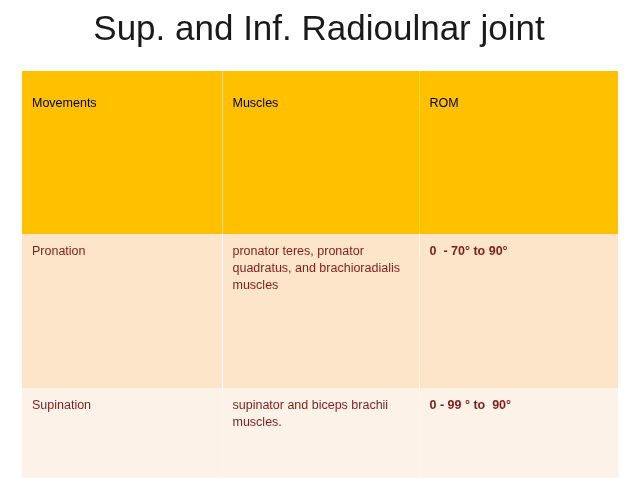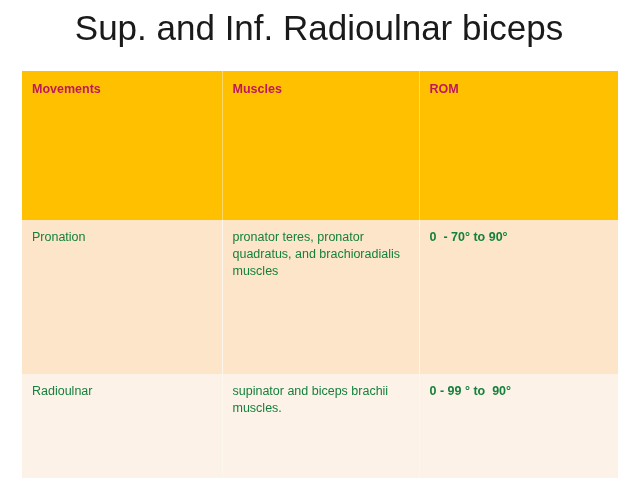--- a/index.html
+++ b/index.html
@@ -58,34 +58,34 @@
     vertical-align: top;
     padding: 9px 10px 6px 10px;
     text-align: left;
     font-weight: normal;
     line-height: 17px;
   }
 
   
   .rom-table thead th {
     background: #ffc000;
-    color: #be185d;
-    font-weight: bold;
+    color: #000000;
+    font-weight: normal;
     font-size: 12.5px;
     height: 133px;
     border-right: 1px solid #ffd968;
-    padding-top: 10px;
+    padding-top: 24px;
   }
   .rom-table thead th:last-child {
     border-right: none;
   }
 
   
   .rom-table tbody td {
-    color: #15803d;
+    color: #7f1d1d;
     border-right: 1px solid #fdf6ec;
   }
   .rom-table tbody td:last-child {
     border-right: none;
     font-weight: bold;
   }
 
   .rom-table tbody tr.row-1 td {
     background: #fce5c8;
     height: 139px;
@@ -98,21 +98,21 @@
   .cell-text {
     display: block;
     white-space: pre-wrap;
   }
 </style>
 </head>
 <body>
 
 <div class="slide">
 
-  <div class="slide-title">Sup. and Inf. Radioulnar biceps</div>
+  <div class="slide-title">Sup. and Inf. Radioulnar joint</div>
 
   <table class="rom-table">
     <colgroup>
       <col class="col-movements">
       <col class="col-muscles">
       <col class="col-rom">
     </colgroup>
     <thead>
       <tr>
         <th>Movements</th>
@@ -127,21 +127,21 @@
         </td>
         <td>
           <span class="cell-text">pronator teres, pronator quadratus, and brachioradialis muscles</span>
         </td>
         <td>
           <span class="cell-text">0  - 70° to 90°</span>
         </td>
       </tr>
       <tr class="row-2">
         <td>
-          <span class="cell-text">Radioulnar</span>
+          <span class="cell-text">Supination</span>
         </td>
         <td>
           <span class="cell-text">supinator and biceps brachii muscles.</span>
         </td>
         <td>
           <span class="cell-text">0 - 99 ° to  90°</span>
         </td>
       </tr>
     </tbody>
   </table>

